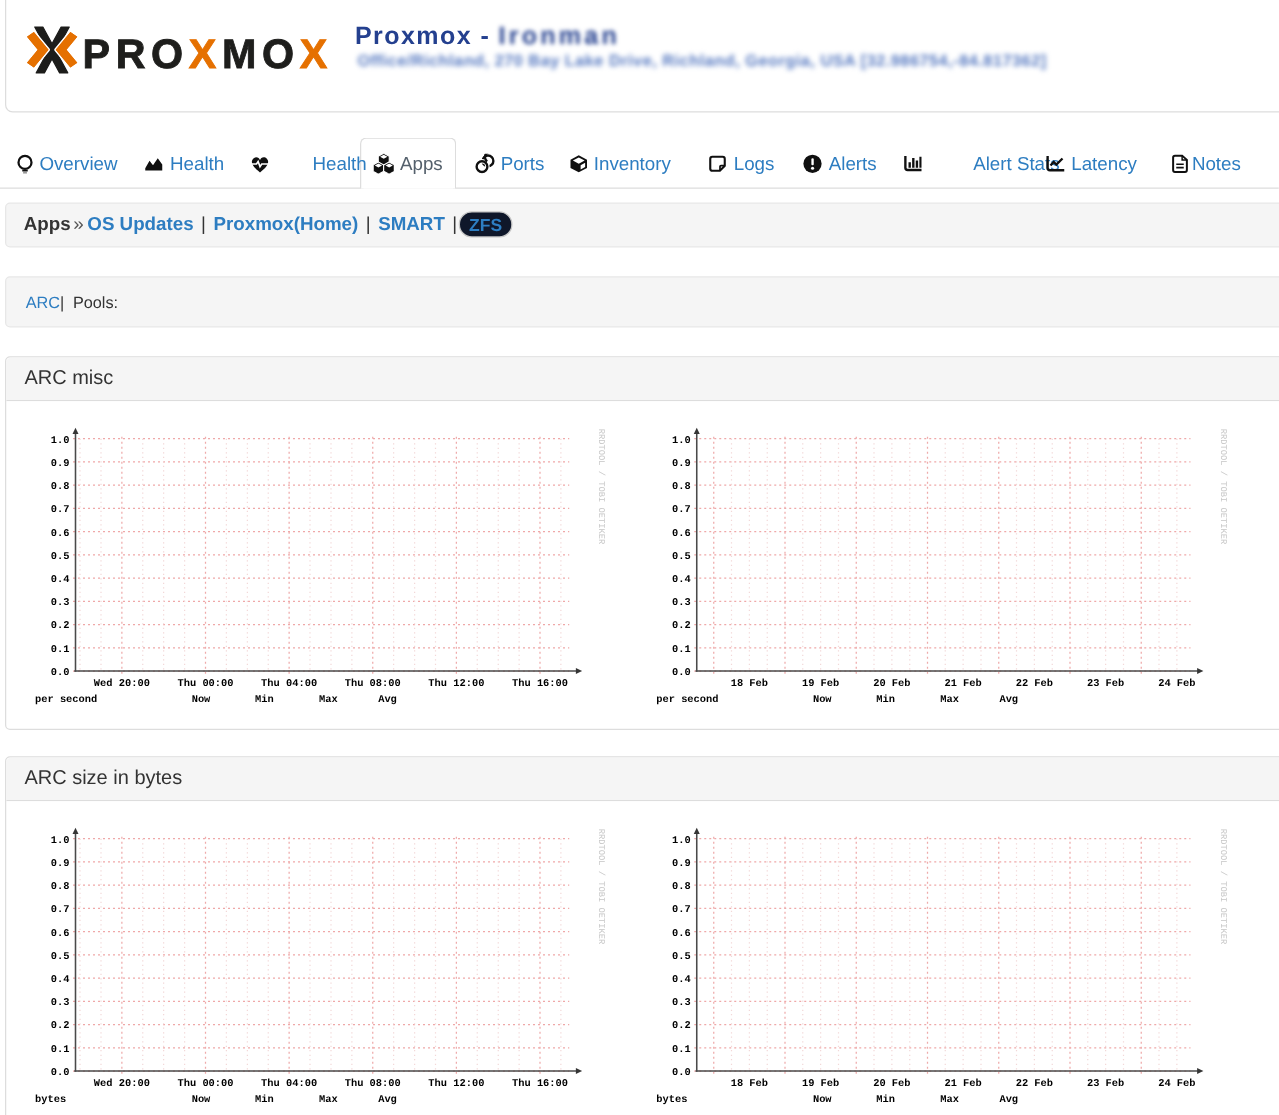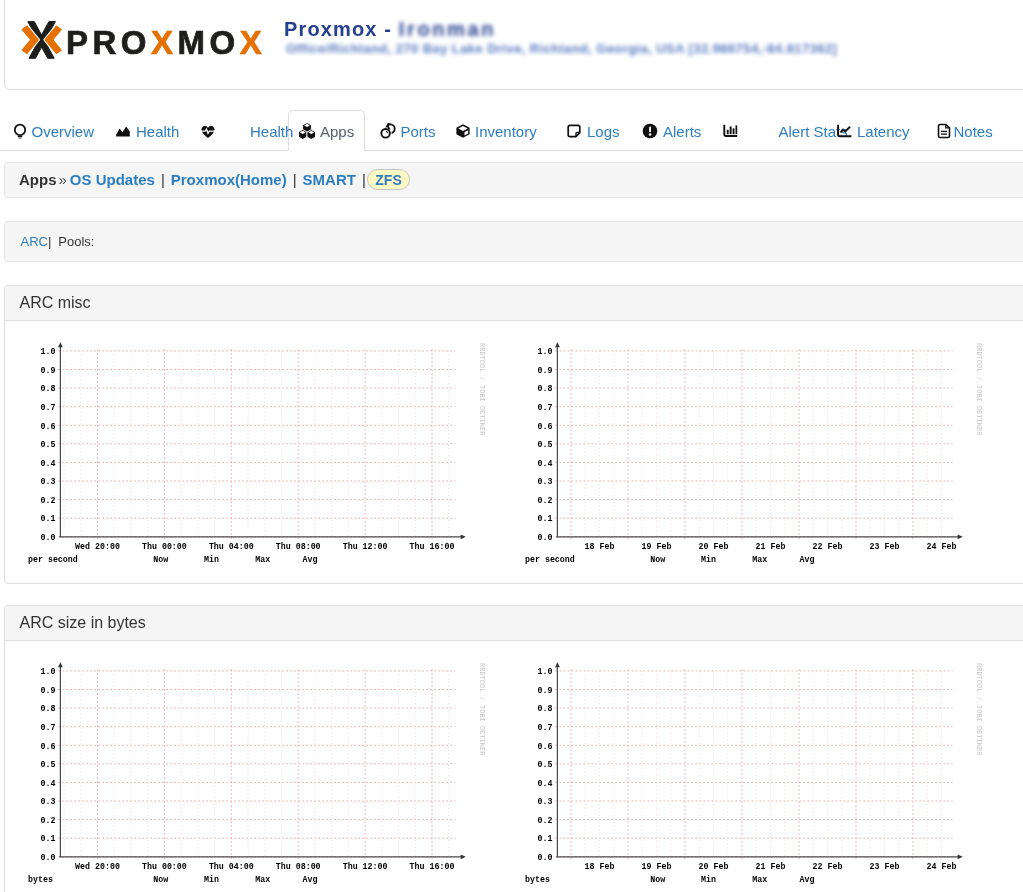--- a/index.html
+++ b/index.html
@@ -13,21 +13,21 @@
 .title{position:absolute;left:284px;top:17.5px;font-size:20px;font-weight:bold;color:#24408f;letter-spacing:1.15px;white-space:nowrap;}
 .title .blur{filter:blur(1.9px);letter-spacing:2.6px;}
 .addr{position:absolute;left:286px;top:41px;font-size:13px;font-weight:bold;color:#5578c0;filter:blur(2.1px);letter-spacing:0.42px;white-space:nowrap;}
 .tabline{position:absolute;left:0;top:150px;width:1023px;height:1px;background:#ddd;z-index:1;}
 .tabbox{position:absolute;left:288px;top:110px;width:76.5px;height:41px;background:#fff;border:1px solid #ddd;border-bottom:none;border-radius:5px 5px 0 0;z-index:2;}
 .tab{position:absolute;top:122px;height:18px;display:flex;align-items:center;z-index:3;color:#2d7dc1;font-size:15px;white-space:nowrap;}
 
 .crumb{position:absolute;left:4px;top:162px;width:1032px;height:35.5px;background:#f5f5f5;border:1px solid #e7e7e7;border-radius:4px;display:flex;align-items:center;padding-left:14px;font-size:15px;color:#333;}
 .crumb a{color:#2d7dc1;font-weight:bold;}
 .crumb .sep{color:#333;margin:0 6px;}
-.pill{display:inline-block;margin-left:1px;background:#fef9c3;border:1px solid #c6c6c6;border-radius:12px;padding:1.5px 7.5px;font-size:14px;font-weight:bold;color:#2d7dc1;text-align:center;}
+.pill{display:inline-block;margin-left:1px;background:#0f172a;border:1px solid #c6c6c6;border-radius:12px;padding:1.5px 7.5px;font-size:14px;font-weight:bold;color:#2d7dc1;text-align:center;}
 .arcbar{position:absolute;left:4px;top:221px;width:1032px;height:41px;background:#f5f5f5;border:1px solid #e7e7e7;border-radius:4px;display:flex;align-items:center;padding-left:15.5px;font-size:13px;color:#333;}
 .arcbar a{color:#2d7dc1;}
 .panel{position:absolute;left:4px;width:1032px;border:1px solid #ddd;border-radius:4px;background:#fff;}
 .phead{height:35.5px;background:#f5f5f5;border-bottom:1px solid #ddd;border-radius:4px 4px 0 0;display:flex;align-items:center;padding-left:14.5px;font-size:16px;color:#333;}
 .gl{font-family:"Liberation Mono",monospace;font-size:8.3px;font-weight:bold;fill:#000;-webkit-font-smoothing:antialiased;}
 .rrd{font-family:"Liberation Mono",monospace;font-size:7px;fill:#c6c6c6;letter-spacing:0px;}
 .icn{fill:#101010;}
 </style>
 </head>
 <body>

